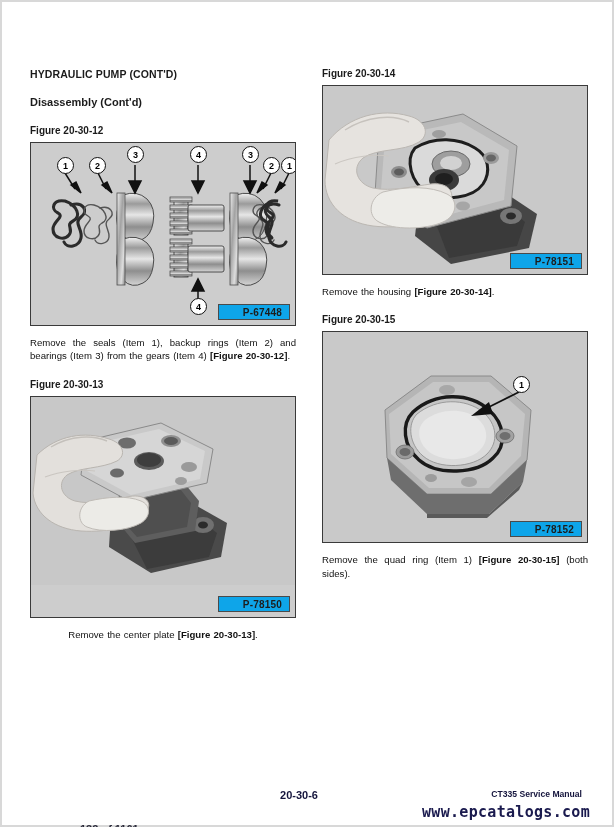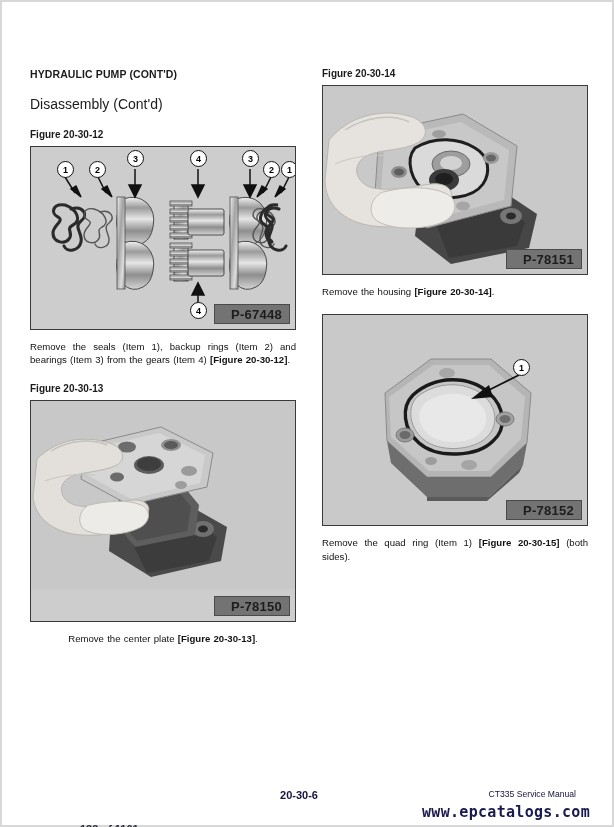--- a/index.html
+++ b/index.html
@@ -39,22 +39,22 @@
 
   .sect-title {
     font-size: 10.5px;
     font-weight: bold;
     color: #1b1b1b;
     letter-spacing: .01em;
     margin: 0 0 16px 0;
     white-space: nowrap;
   }
   .sub-title {
-    font-size: 14px;
-    font-weight: normal;
+    font-size: 11px;
+    font-weight: bold;
     color: #1b1b1b;
     margin: 0 0 17px 0;
   }
   .fig-label {
     font-size: 10px;
     font-weight: bold;
     color: #1b1b1b;
     margin: 0 0 6px 0;
   }
   .caption {
@@ -72,26 +72,26 @@
     position: relative;
     border: 1px solid #3a3a3a;
     background: #cdcdcd;
     box-sizing: border-box;
     overflow: hidden;
   }
   .photo-id {
     position: absolute;
     right: 5px;
     bottom: 5px;
-    background: #737373;
+    background: #0ea5e9;
     border: 1px solid #4a4a4a;
-    font-size: 13px;
+    font-size: 10px;
     font-weight: bold;
     color: #1d1d1d;
-    padding: 2px 7px 1px 16px;
+    padding: 2px 7px 1px 24px;
     letter-spacing: .02em;
     font-family: "Liberation Sans", sans-serif;
   }
 
   
   .callout {
     position: absolute;
     width: 17px;
     height: 17px;
     border-radius: 50%;
@@ -120,24 +120,24 @@
     position: absolute;
     left: 0; right: 16px;
     top: 789px;
     text-align: center;
     font-size: 11px;
     font-weight: bold;
     color: #14143c;
   }
   .footer-right {
     position: absolute;
-    right: 38px;
+    right: 32px;
     top: 789px;
     font-size: 8.6px;
-    font-weight: normal;
+    font-weight: bold;
     color: #14143c;
   }
   .watermark {
     position: absolute;
     right: 24px;
     top: 803px;
     font-family: "DejaVu Sans Mono", monospace;
     font-size: 15px;
     font-weight: bold;
     color: #1a1a4e;
@@ -348,20 +348,21 @@
         <path d="M60 106 C84 100 108 100 124 108 C136 114 134 130 120 136
                  C102 144 70 144 56 136 C44 130 46 112 60 106 Z" fill="#edecE8" stroke="#c0bcb7" stroke-width="1"></path>
         <path d="M22 44 C44 30 70 28 86 36" fill="none" stroke="#c6c2bd" stroke-width="1.4"></path>
         <path d="M12 78 C30 70 52 68 66 70" fill="none" stroke="#cbc7c2" stroke-width="1.2"></path>
       </svg>
       <div class="photo-id">P-78151</div>
     </div>
 
     <p class="caption" style="text-align:left;"><span>Remove the housing </span><b>[Figure 20-30-14]</b><span>.</span></p>
 
+    <div class="fig-label">Figure 20-30-15</div>
 
     <div class="figure" style="height:212px;">
       <svg width="264" height="210" viewBox="0 0 264 210">
         <rect x="0" y="0" width="264" height="210" fill="#c9c9c9"></rect>
 
         <path d="M62 78 L108 44 L168 44 L208 78 L204 128 L168 162 L104 162 L64 126 Z" fill="#b5b5b5" stroke="#8a8a8a" stroke-width="1"></path>
         <path d="M66 82 L110 50 L166 50 L202 82 L198 124 L166 156 L106 156 L68 122 Z" fill="#c6c6c6"></path>
 
         <path d="M104 162 L168 162 L204 128 L200 150 L166 182 L104 182 L68 148 L64 126 Z" fill="#6e6e6e"></path>
         <path d="M104 182 L166 182 L200 150 L196 158 L164 186 L104 186 Z" fill="#5a5a5a"></path>

